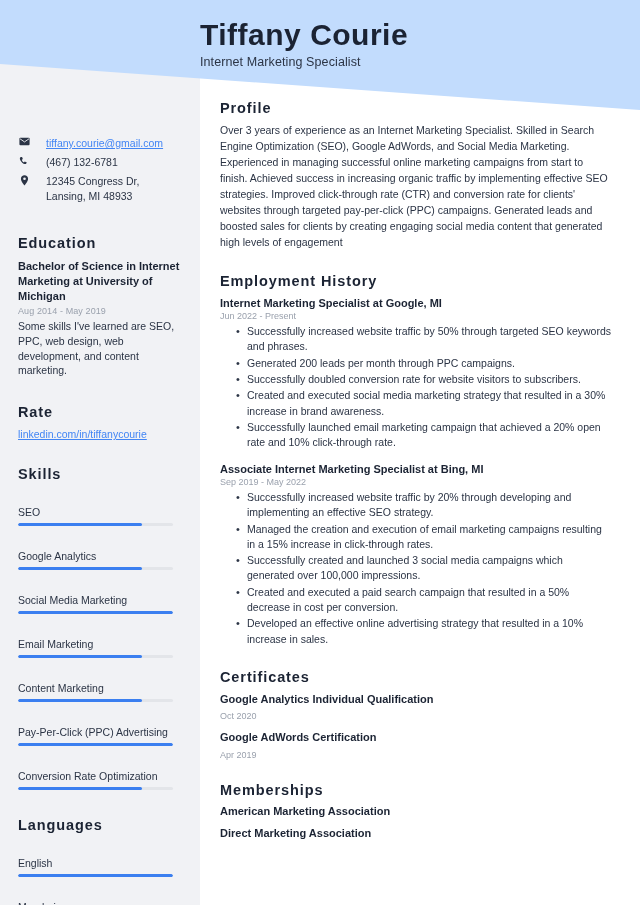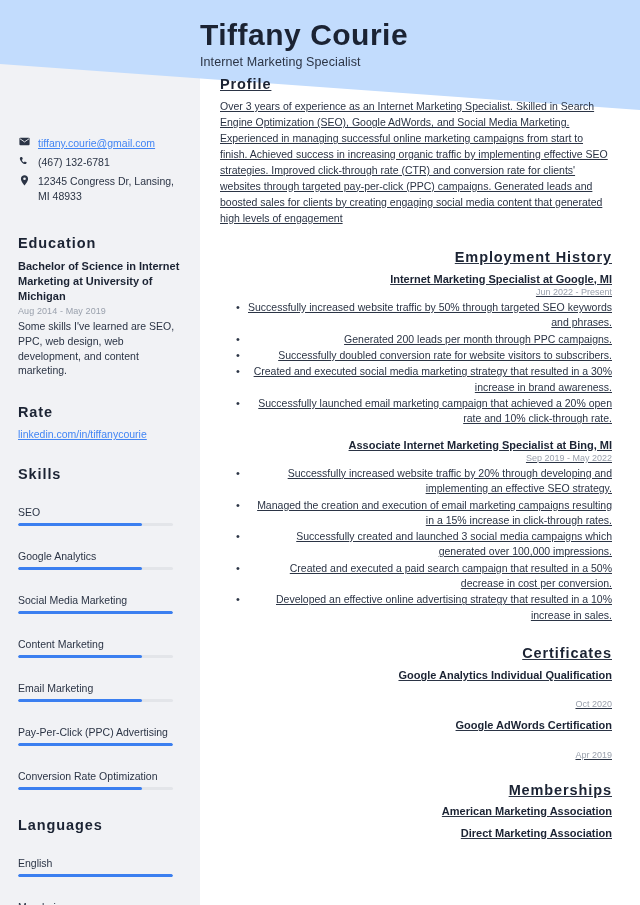--- a/index.html
+++ b/index.html
@@ -75,21 +75,21 @@
     height: 905px;
     z-index: 5;
     padding: 136px 20px 0 18px;
   }
 
   .contact-list { display: flex; flex-direction: column; gap: 5px; }
 
   .contact-row {
     display: flex;
     align-items: flex-start;
-    gap: 8px;
+    gap: 16px;
     font-size: 10.5px;
     line-height: 1.35;
   }
 
   .contact-icon {
     width: 12px;
     min-width: 12px;
     padding-top: 1px;
     display: flex;
     justify-content: center;
@@ -165,40 +165,39 @@
     border-radius: 2px;
   }
 
   
   .main {
     position: absolute;
     left: 200px; top: 0;
     width: 440px;
     height: 905px;
     z-index: 5;
-    padding: 76px 28px 0 20px;
+    padding: 100px 28px 0 20px;
     background: transparent;
-    text-decoration: underline;
   }
 
   .main-h2 {
     font-size: 14.5px;
     font-weight: 700;
     letter-spacing: 0.9px;
     color: #1b2333;
     margin-bottom: 7px;
   }
 
   .profile-text {
     font-size: 10.5px;
     line-height: 1.52;
     color: #2b3445;
   }
 
-  .sec-block { margin-top: 22px; text-align: right; }
+  .sec-block { margin-top: 22px; }
 
   .job-heading {
     font-size: 11px;
     font-weight: 700;
     color: #1b2333;
     line-height: 1.3;
   }
   .job-date {
     font-size: 9px;
     color: #9aa1ad;
@@ -233,21 +232,21 @@
   .cert-item { margin-bottom: 9px; }
   .cert-name {
     font-size: 11px;
     font-weight: 700;
     color: #1b2333;
     line-height: 1.3;
   }
   .cert-date {
     font-size: 9px;
     color: #9aa1ad;
-    margin-top: 17px;
+    margin-top: 5px;
   }
 
   .member-item {
     font-size: 11px;
     font-weight: 700;
     color: #1b2333;
     margin-bottom: 10px;
   }
 </style>
 </head>
@@ -328,27 +327,27 @@
               <div class="meter-fill" style="width: 80%; background: rgb(59, 127, 240);"></div>
             </div>
           </div>
           <div class="meter-item">
             <div class="meter-label">Social Media Marketing</div>
             <div class="meter-track">
               <div class="meter-fill" style="width: 100%; background: rgb(59, 127, 240);"></div>
             </div>
           </div>
           <div class="meter-item">
+            <div class="meter-label">Email Marketing</div>
+            <div class="meter-track">
+              <div class="meter-fill" style="width: 80%; background: rgb(59, 127, 240);"></div>
+            </div>
+          </div>
+          <div class="meter-item">
             <div class="meter-label">Content Marketing</div>
-            <div class="meter-track">
-              <div class="meter-fill" style="width: 80%; background: rgb(59, 127, 240);"></div>
-            </div>
-          </div>
-          <div class="meter-item">
-            <div class="meter-label">Email Marketing</div>
             <div class="meter-track">
               <div class="meter-fill" style="width: 80%; background: rgb(59, 127, 240);"></div>
             </div>
           </div>
           <div class="meter-item">
             <div class="meter-label">Pay-Per-Click (PPC) Advertising</div>
             <div class="meter-track">
               <div class="meter-fill" style="width: 100%; background: rgb(59, 127, 240);"></div>
             </div>
           </div>

